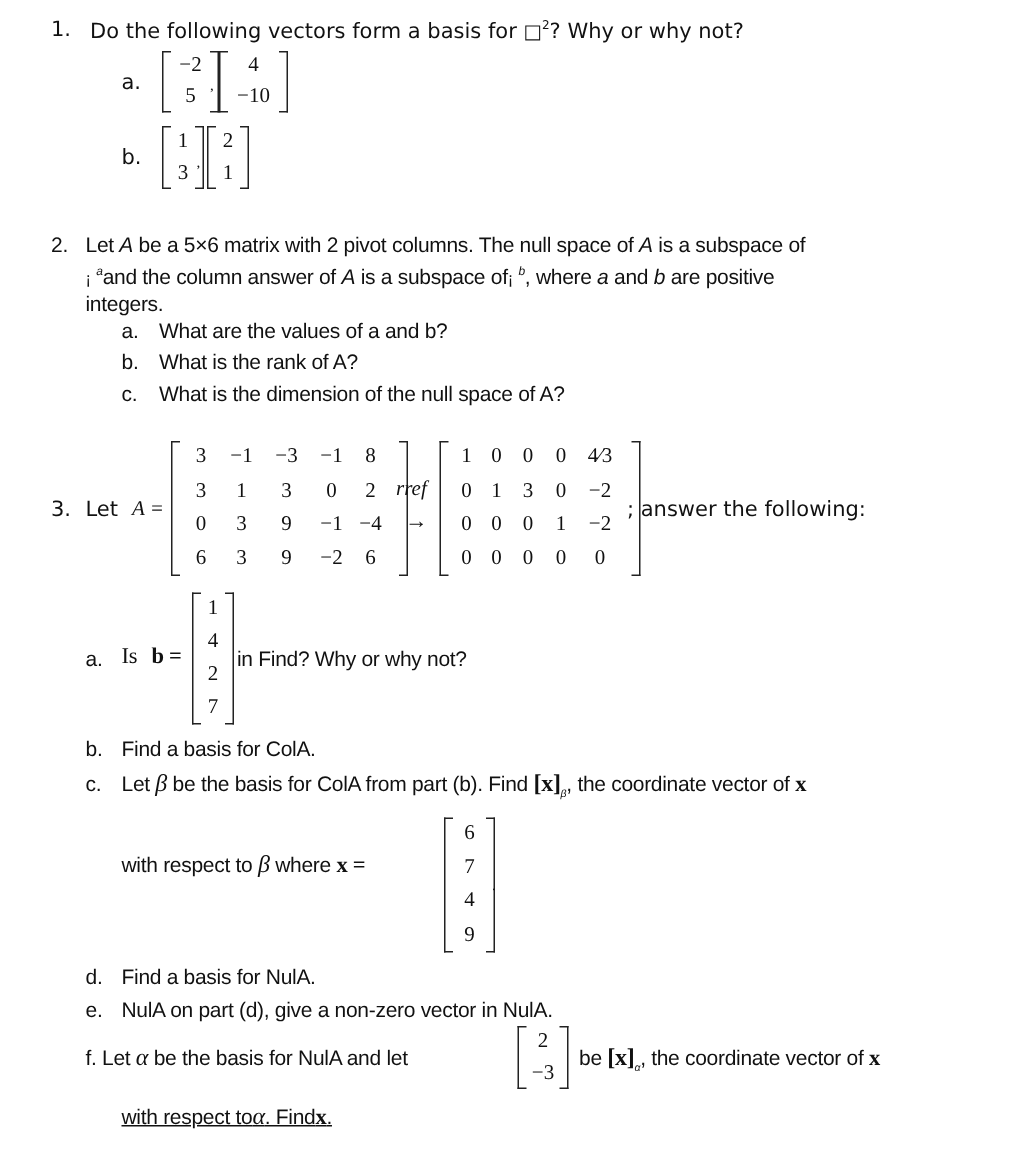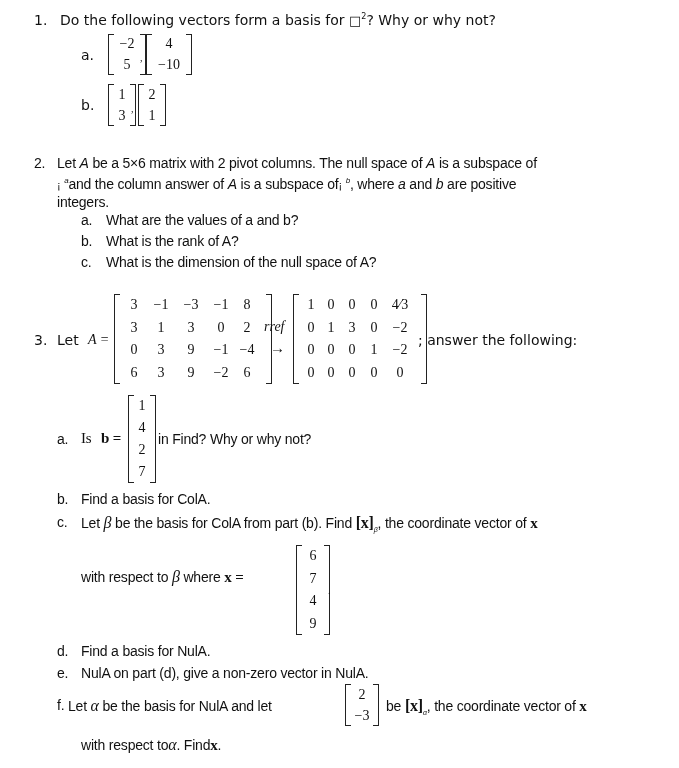--- a/index.html
+++ b/index.html
@@ -194,14 +194,14 @@
   <div class="mat" style="left:345px; top:684px; height:42px;">
     <div class="br l"></div>
     <div class="mgrid" style="grid-template-rows:1fr 1fr; width:18px;">
       <span>2</span>
       <span>−3</span>
     </div>
     <div class="br r"></div>
   </div>
   <span class="abs narrow" style="left:386px; top:697px;"><span>be</span> <span class="serif bold" style="font-size:16px;">[x]</span><span class="sub">α</span><span>, the coordinate vector of</span> <span class="serif bold" style="font-size:15px;">x</span></span>
 
-  <span class="abs narrow" style="left:81px; top:736px;"><span>with respect to</span><span class="serif it" style="font-size:16px;">α</span><span>. Find</span><span class="serif bold" style="font-size:15px;">x</span><span>.</span></span>
+  <span class="abs narrow" style="left:81px; top:736px;text-decoration:underline;"><span>with respect to</span><span class="serif it" style="font-size:16px;">α</span><span>. Find</span><span class="serif bold" style="font-size:15px;">x</span><span>.</span></span>
 </div>
 
 </body></html>

